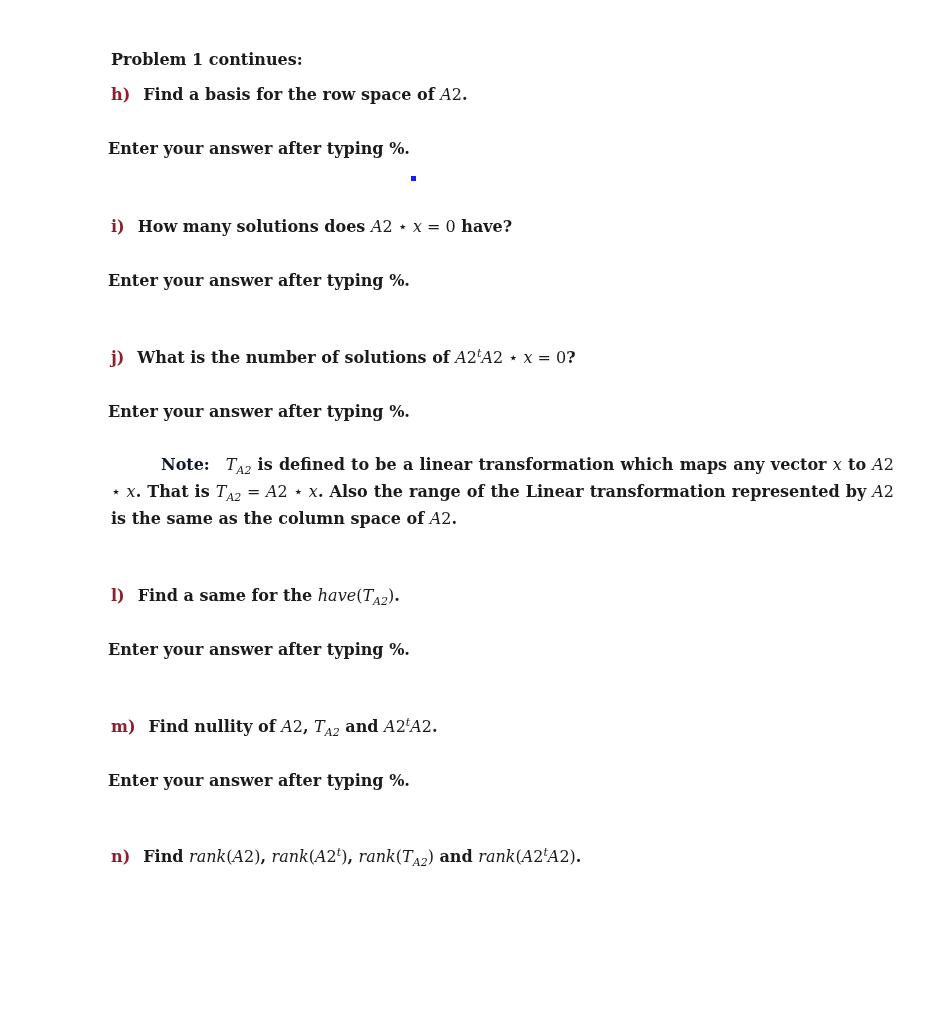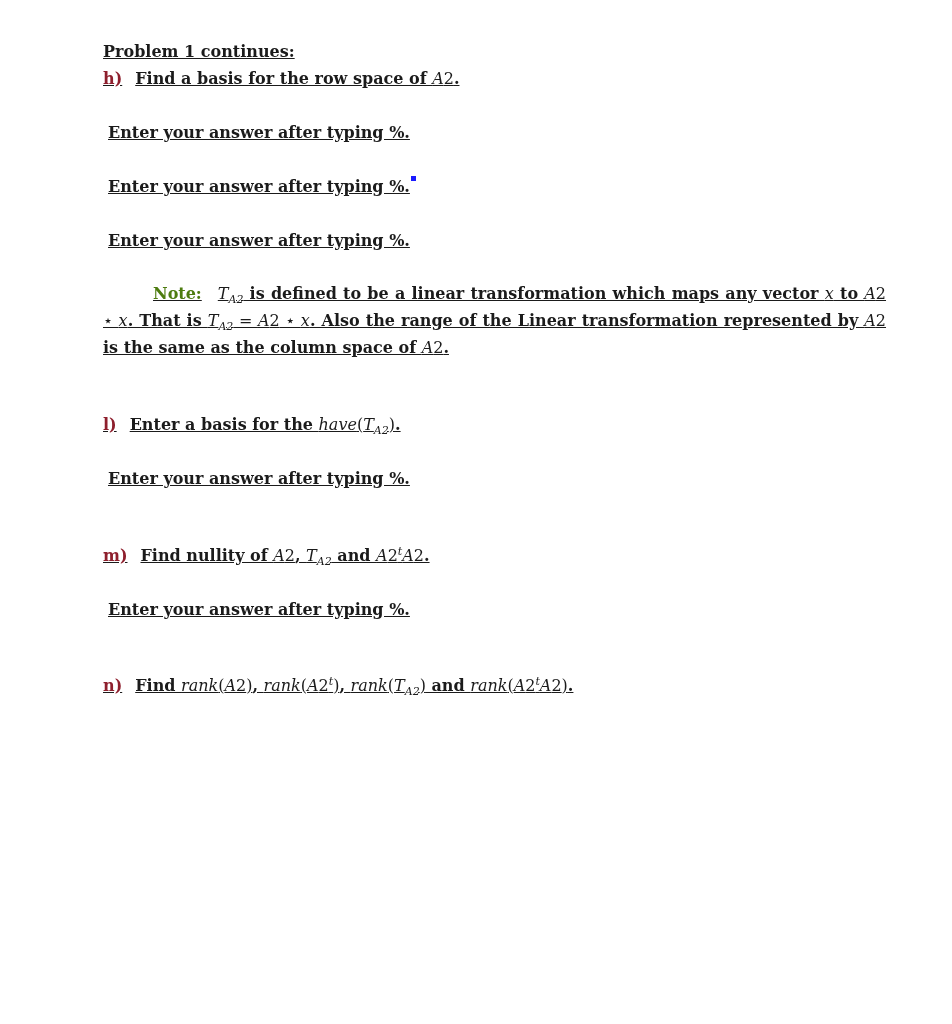--- a/index.html
+++ b/index.html
@@ -17,39 +17,39 @@
     font-size: 16px;
     line-height: 27px;
     color: #1b1b1b;
   }
   .doc {
     position: absolute;
     left: 103px;
     top: 38px;
     width: 790px;
   }
-  p { margin: 0; text-decoration: underline; }
+  p { margin: 8px; }
   .bold-line { font-weight: bold; }
   .item-line { font-weight: bold; }
   .letter {
     color: #8E1F2D;
     font-weight: bold;
     margin-right: 13px;
   }
   .answer {
     font-weight: bold;
     margin-left: 5px;
   }
   .note {
     text-align: justify;
     text-indent: 50px;
     width: 783px;
   }
   .note-label {
-    color: #4d7c0f;
+    color: #0f172a;
     font-weight: bold;
     margin-right: 16px;
   }
   
   .seg-b { font-weight: bold; font-style: normal; }
   .seg-r { font-weight: normal; font-style: normal; }
   .seg-m { font-weight: normal; font-style: italic; }
   sup.seg-m, sub.seg-m {
     font-size: 11px;
     font-weight: normal;
@@ -78,30 +78,32 @@
   <div class="blue-dot"></div>
 
   <div class="doc">
 
     <p class="bold-line">Problem 1 continues:</p>
 
     <p class="item-line"><span class="letter">h)</span><span><span class="seg-b">Find a basis for the row space of </span><span class="seg-m">A</span><span class="seg-r">2</span><span class="seg-b">.</span></span></p>
 
     <p class="answer mt27">Enter your answer after typing %.</p>
 
+    <p class="item-line mt51"><span class="letter">i)</span><span><span class="seg-b">How many solutions does </span><span class="seg-m">A</span><span class="seg-r">2</span><span class="seg-r"> ⋆ </span><span class="seg-m">x</span><span class="seg-r"> = 0</span><span class="seg-b"> have?</span></span></p>
 
     <p class="answer mt27">Enter your answer after typing %.</p>
 
+    <p class="item-line mt50"><span class="letter">j)</span><span><span class="seg-b">What is the number of solutions of </span><span class="seg-m">A</span><span class="seg-r">2</span><sup class="seg-m">t</sup><span class="seg-m">A</span><span class="seg-r">2</span><span class="seg-r"> ⋆ </span><span class="seg-m">x</span><span class="seg-r"> = 0</span><span class="seg-b">?</span></span></p>
 
     <p class="answer mt27">Enter your answer after typing %.</p>
 
 
     <p class="note mt26"><span class="note-label">Note:</span><span><span class="seg-m">T</span><sub class="seg-m">A2</sub><span class="seg-b"> is defined to be a linear transformation which maps any vector </span><span class="seg-m">x</span><span class="seg-b"> to </span><span class="seg-m">A</span><span class="seg-r">2</span><span class="seg-r"> ⋆ </span><span class="seg-m">x</span><span class="seg-b">. That is </span><span class="seg-m">T</span><sub class="seg-m">A2</sub><span class="seg-r"> = </span><span class="seg-m">A</span><span class="seg-r">2</span><span class="seg-r"> ⋆ </span><span class="seg-m">x</span><span class="seg-b">. Also the range of the Linear transformation represented by </span><span class="seg-m">A</span><span class="seg-r">2</span><span class="seg-b"> is the same as the column space of </span><span class="seg-m">A</span><span class="seg-r">2</span><span class="seg-b">.</span></span></p>
 
-    <p class="item-line mt50"><span class="letter">l)</span><span><span class="seg-b">Enter a basis for the </span><span class="seg-m">have</span><span class="seg-r">(</span><span class="seg-m">T</span><sub class="seg-m">A2</sub><span class="seg-r">)</span><span class="seg-b">.</span></span></p>
+    <p class="item-line mt50"><span class="letter">l)</span><span><span class="seg-b">Find a same for the </span><span class="seg-m">have</span><span class="seg-r">(</span><span class="seg-m">T</span><sub class="seg-m">A2</sub><span class="seg-r">)</span><span class="seg-b">.</span></span></p>
 
     <p class="answer mt27">Enter your answer after typing %.</p>
 
     <p class="item-line mt50"><span class="letter">m)</span><span><span class="seg-b">Find nullity of </span><span class="seg-m">A</span><span class="seg-r">2</span><span class="seg-b">, </span><span class="seg-m">T</span><sub class="seg-m">A2</sub><span class="seg-b"> and </span><span class="seg-m">A</span><span class="seg-r">2</span><sup class="seg-m">t</sup><span class="seg-m">A</span><span class="seg-r">2</span><span class="seg-b">.</span></span></p>
 
     <p class="answer mt27">Enter your answer after typing %.</p>
 
     <p class="item-line mt49"><span class="letter">n)</span><span><span class="seg-b">Find </span><span class="seg-m">rank</span><span class="seg-r">(</span><span class="seg-m">A</span><span class="seg-r">2</span><span class="seg-r">)</span><span class="seg-b">, </span><span class="seg-m">rank</span><span class="seg-r">(</span><span class="seg-m">A</span><span class="seg-r">2</span><sup class="seg-m">t</sup><span class="seg-r">)</span><span class="seg-b">, </span><span class="seg-m">rank</span><span class="seg-r">(</span><span class="seg-m">T</span><sub class="seg-m">A2</sub><span class="seg-r">)</span><span class="seg-b"> and </span><span class="seg-m">rank</span><span class="seg-r">(</span><span class="seg-m">A</span><span class="seg-r">2</span><sup class="seg-m">t</sup><span class="seg-m">A</span><span class="seg-r">2</span><span class="seg-r">)</span><span class="seg-b">.</span></span></p>
 
   </div>

